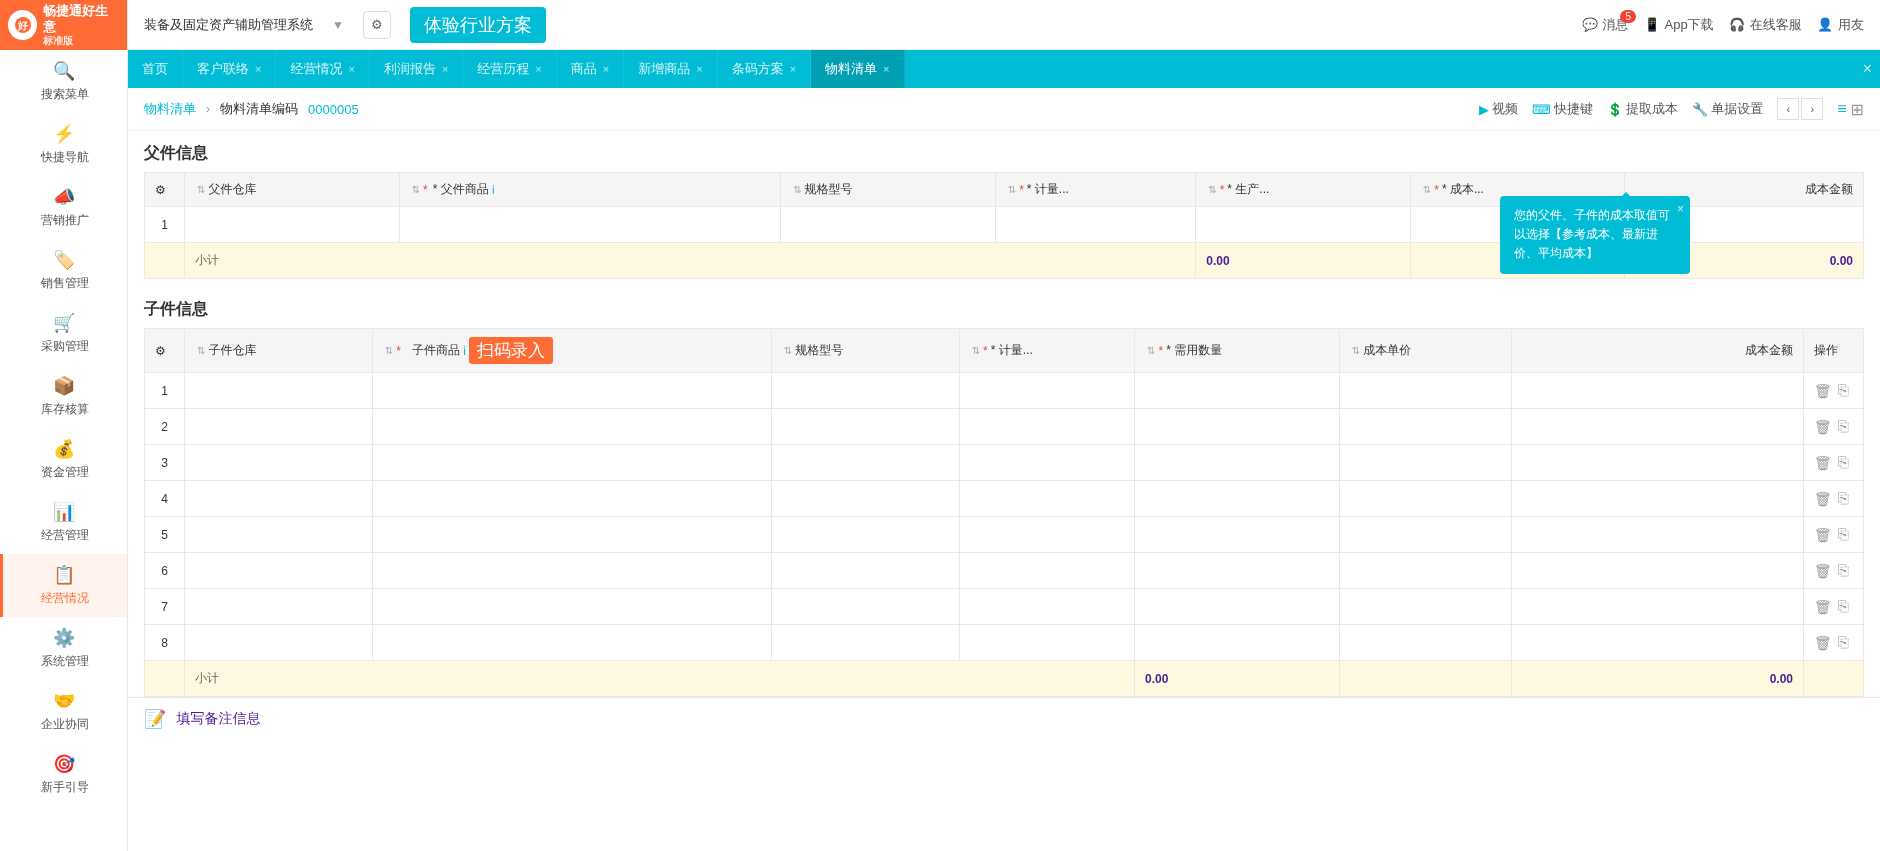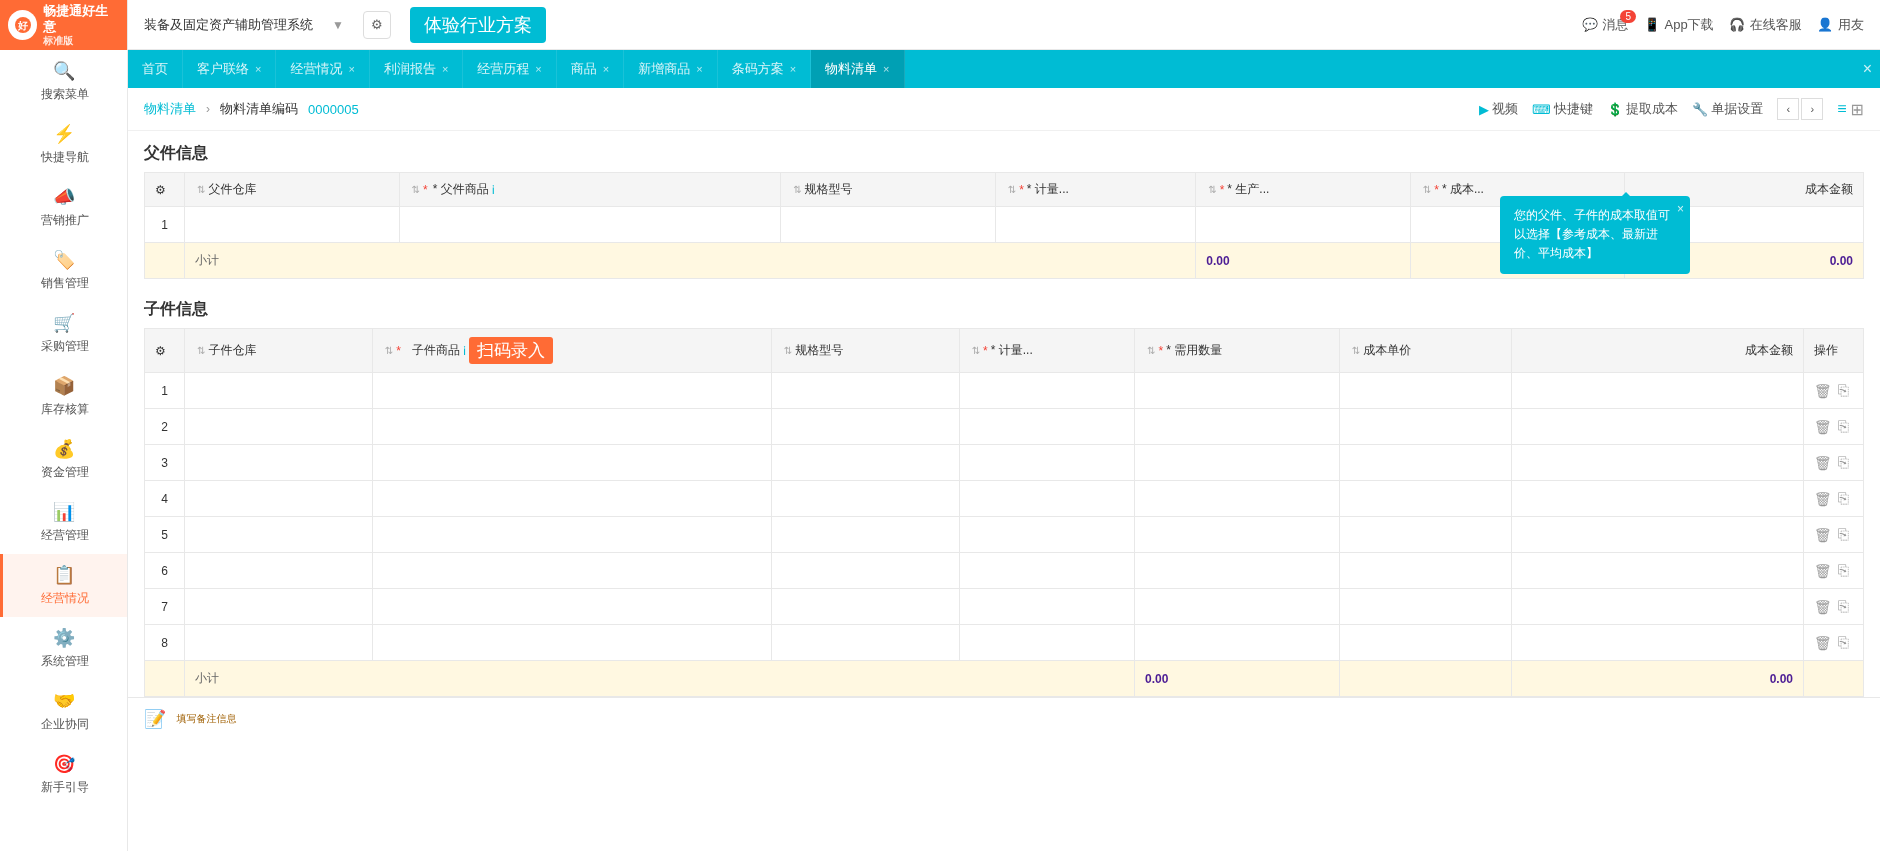--- a/index.html
+++ b/index.html
@@ -290,22 +290,22 @@
       background: #fff;
       display: flex;
       align-items: center;
       gap: 10px;
     }
     .bottom-bar-icon {
       color: #00bcd4;
       font-size: 18px;
     }
     .bottom-bar-text {
-      color: #a16207;
-      font-size: 10px;
+      color: #4c1d95;
+      font-size: 14px;
     }
 
     
     .nav-arrows {
       display: flex;
       align-items: center;
       gap: 2px;
     }
     .nav-arrow {
       width: 22px; height: 22px;

